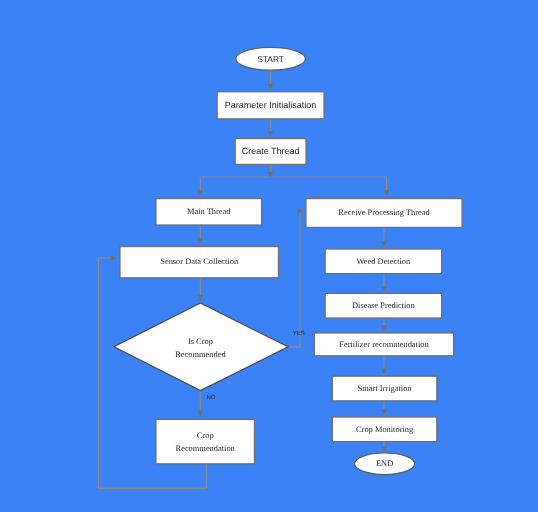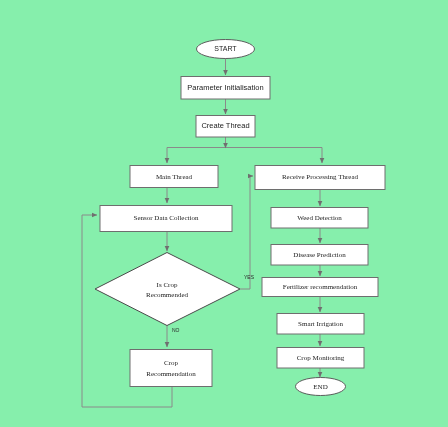--- a/index.html
+++ b/index.html
@@ -10,21 +10,21 @@
   body {
     width: 448px;
     height: 427px;
     font-family: "Liberation Serif", serif;
     overflow: hidden;
   }
   #canvas {
     position: relative;
     width: 448px;
     height: 427px;
-    background: #86efac;
+    background: #3b82f6;
   }
   svg#flow {
     position: absolute;
     left: 0;
     top: 0;
     width: 448px;
     height: 427px;
   }
   .node-rect {
     fill: #ffffff;

